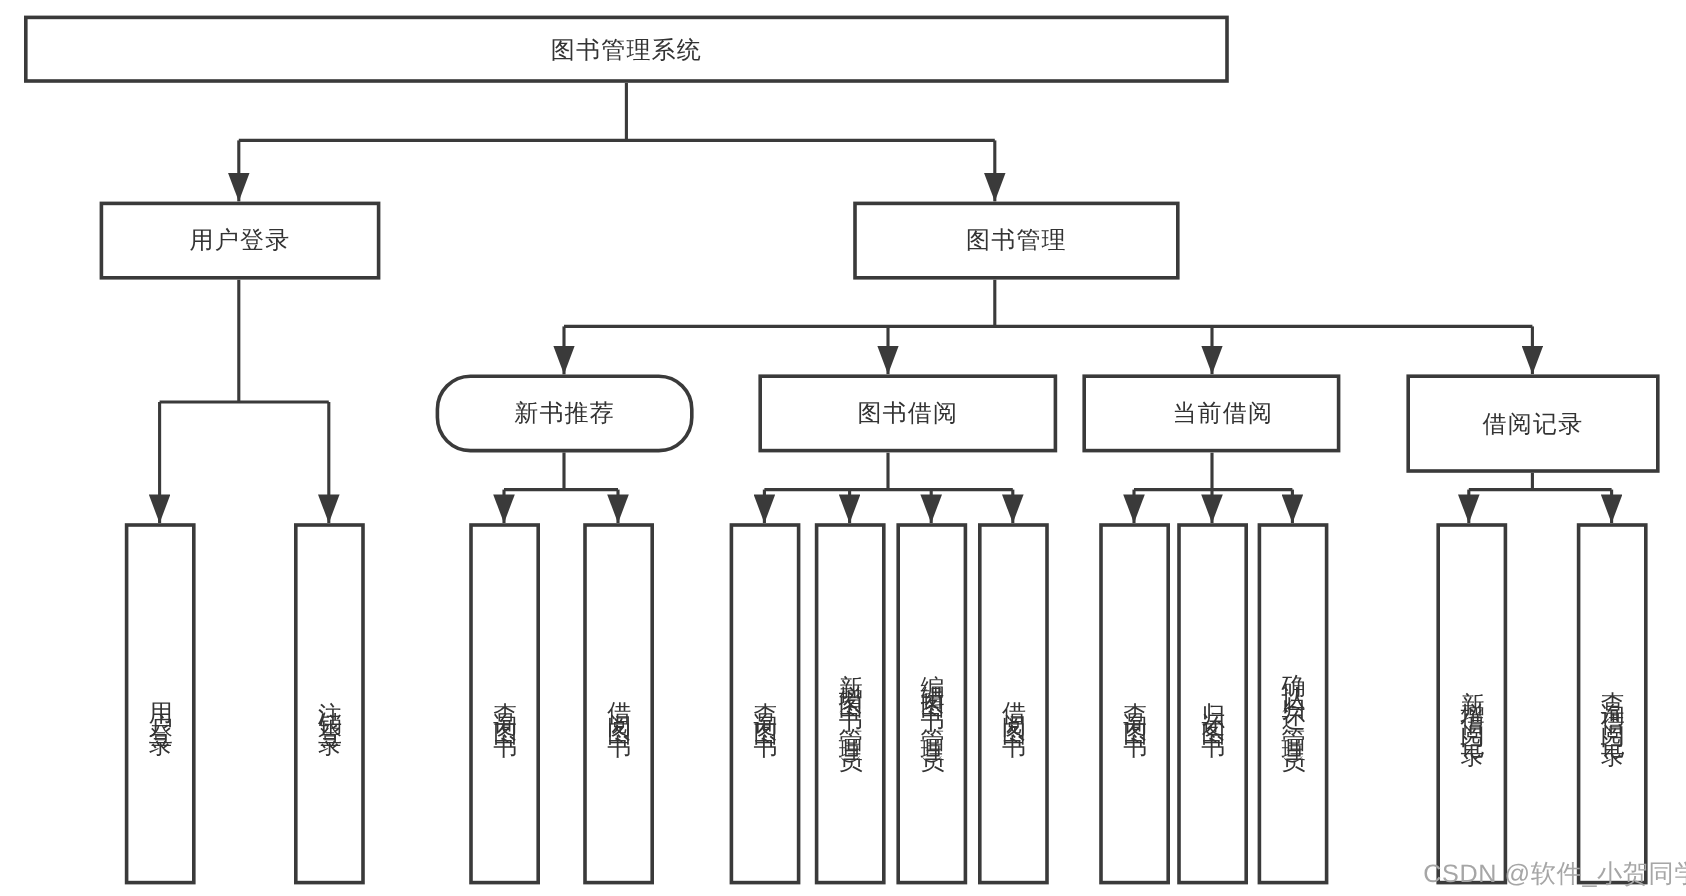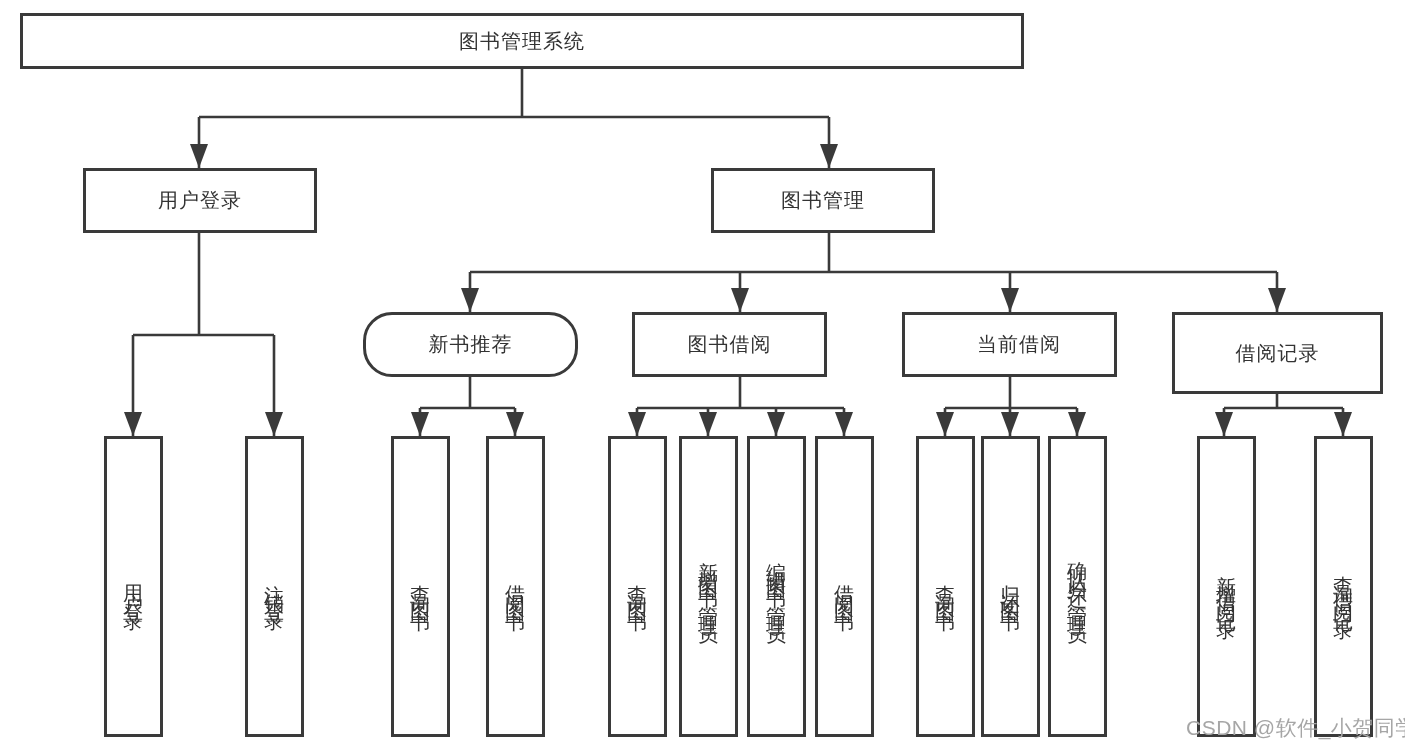--- a/index.html
+++ b/index.html
@@ -55,24 +55,24 @@
     writing-mode: vertical-rl;
     text-orientation: mixed;
     letter-spacing: 9px;
     white-space: nowrap;
     line-height: 1;
   }
   
   .n-root  { left: 20px;   top: 13px;  width: 1004px; height: 56px; }
   
   .n-login { left: 83px;   top: 168px; width: 234px;  height: 65px; }
-  .n-mgmt  { left: 711px;  top: 168px; width: 224px;  height: 65px; }
+  .n-mgmt  { left: 711px;  top: 168px; width: 272px;  height: 65px; }
   
   .n-newbook { left: 363px;  top: 312px; width: 215px; height: 65px; border-radius: 29px; }
-  .n-borrow  { left: 632px;  top: 312px; width: 195px; height: 65px; }
+  .n-borrow  { left: 632px;  top: 312px; width: 249px; height: 65px; }
   .n-current { left: 902px;  top: 312px; width: 215px; height: 65px; padding-left: 19px; }
   .n-records { left: 1172px; top: 312px; width: 211px; height: 82px; }
   
   .leaf { top: 436px; width: 59px; height: 301px; }
   .l-user-login    { left: 104px; }
   .l-logout        { left: 245px; }
   .l-nb-query      { left: 391px; }
   .l-nb-borrow     { left: 486px; }
   .l-bb-query      { left: 608px; }
   .l-bb-add        { left: 679px; }

